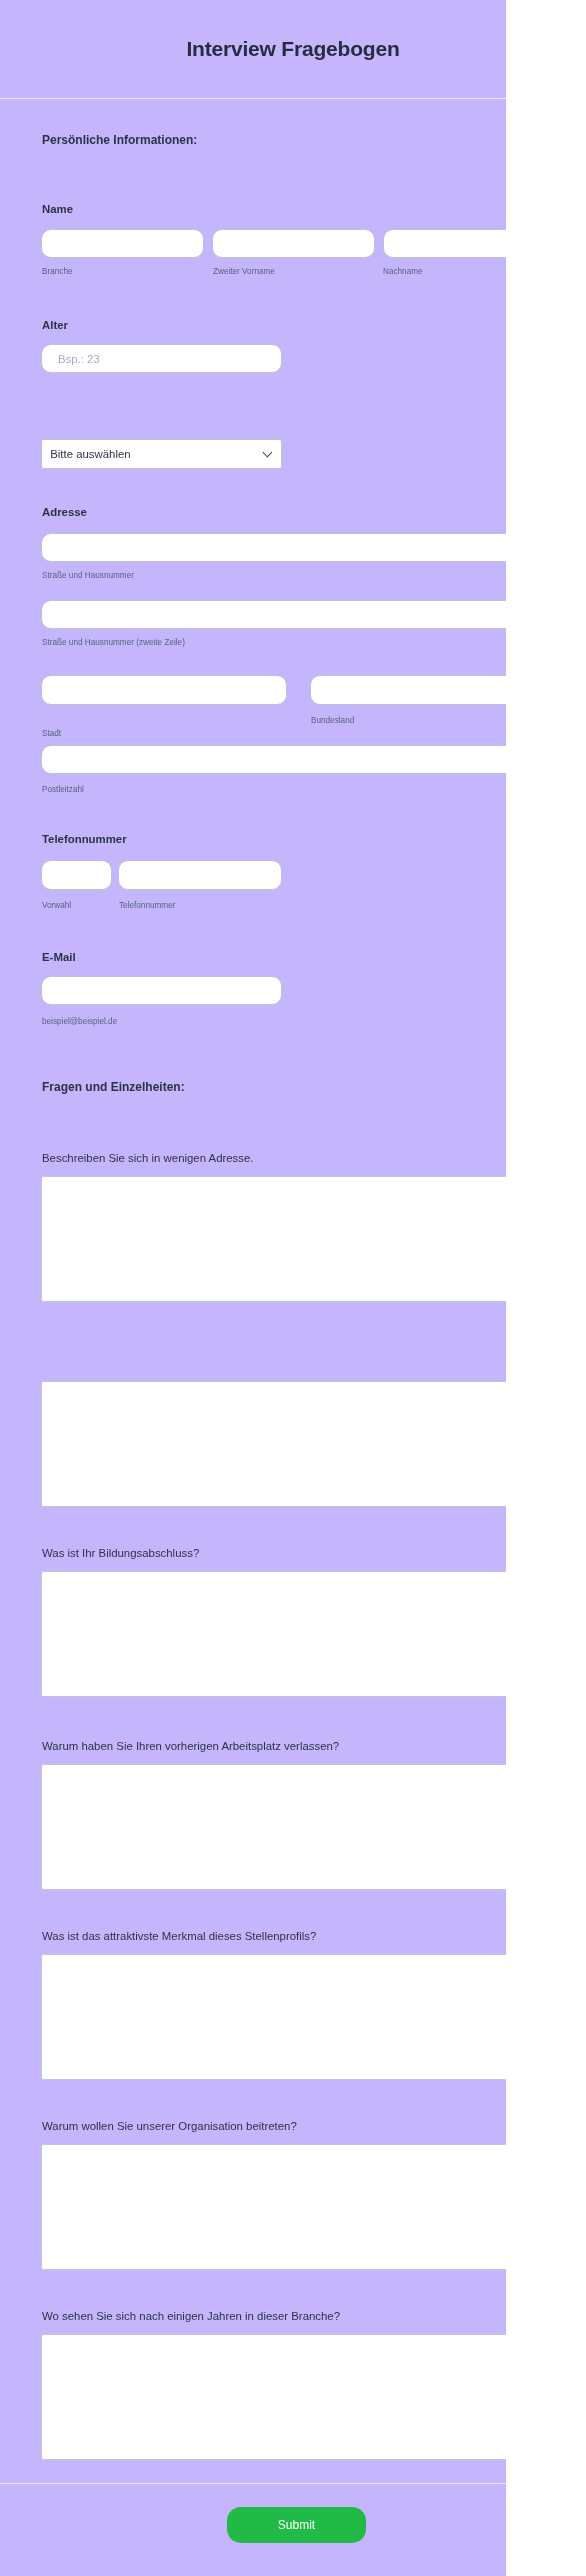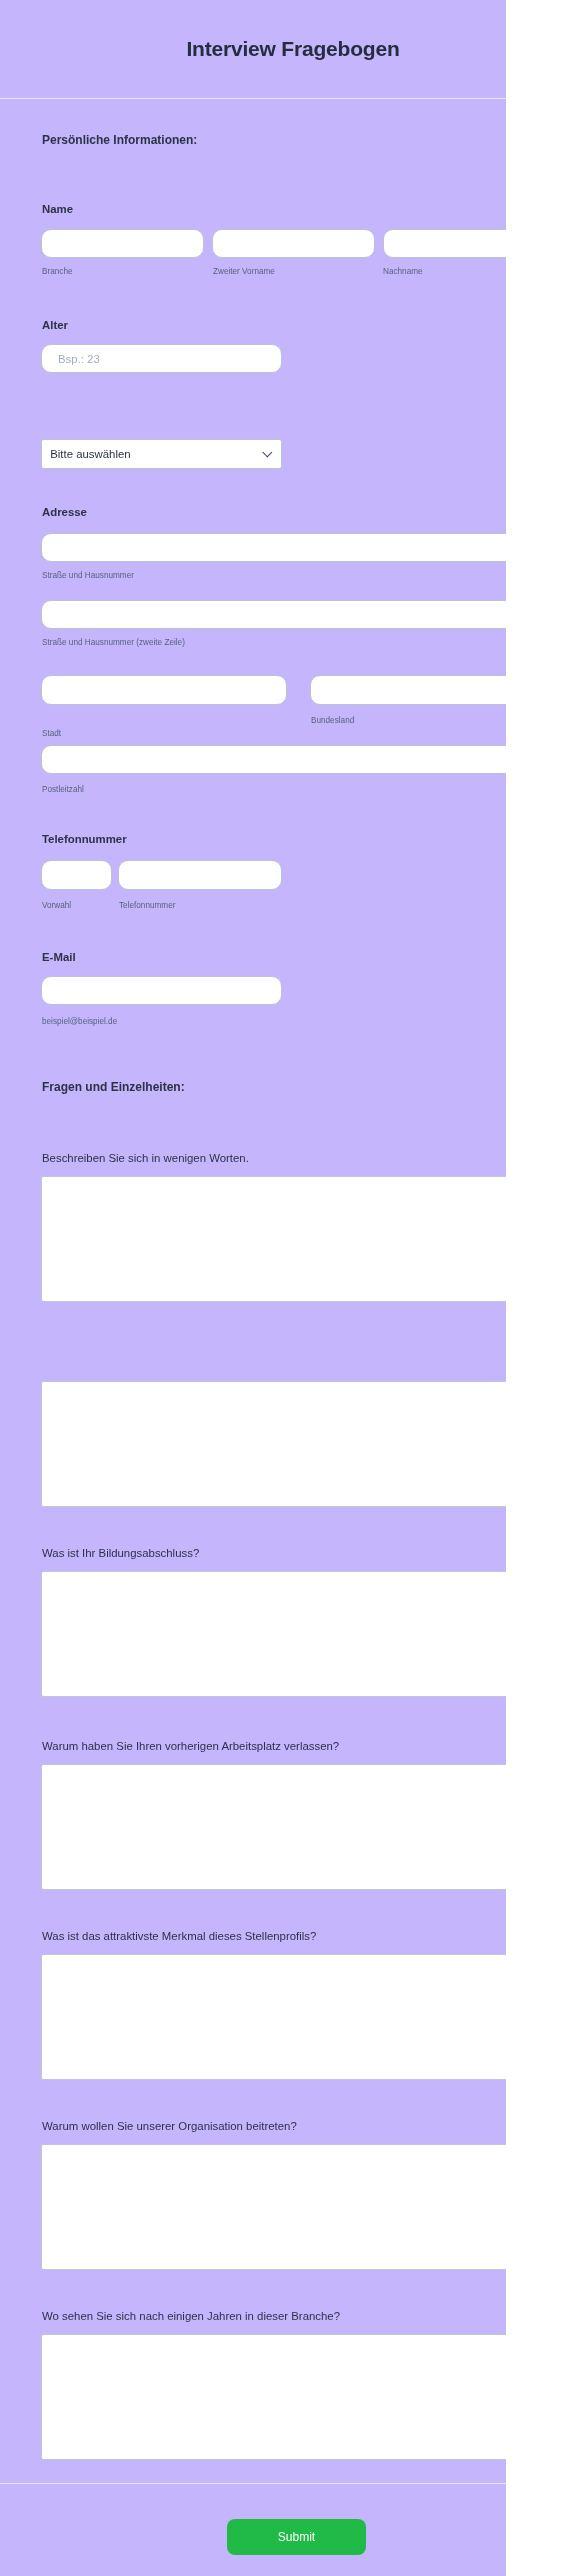--- a/index.html
+++ b/index.html
@@ -49,23 +49,23 @@
     background:#ffffff;resize:none;outline:none;font-family:"Liberation Sans", sans-serif;
     font-size:11.4px;color:#2c3345;padding:6.3px 7.6px;
   }
   .resize-handle{
     position:absolute;right:2.5px;bottom:2.5px;width:7px;height:7px;pointer-events:none;
     background:repeating-linear-gradient(135deg,#a9b0bc 0 0.9px,transparent 0.9px 3.2px);
     clip-path:polygon(100% 0,100% 100%,0 100%);
   }
   .divider{position:absolute;left:0;width:586px;height:0.6px;background:#e8e8e8;}
   .submit-btn{
-    position:absolute;box-sizing:border-box;width:139px;height:36px;border:none;border-radius:8px;
+    position:absolute;box-sizing:border-box;width:139px;height:36px;border:none;border-radius:14px;
     background:#21ba47;color:#ffffff;font-family:"Liberation Sans", sans-serif;
-    font-size:12px;font-weight:500;cursor:pointer;margin-top:12px;
+    font-size:12px;font-weight:500;cursor:pointer;
   }
 </style>
 </head>
 <body>
 
 <div class="page">
 
   <div class="edge-line"></div>
 
   <div class="form-header">
@@ -108,21 +108,21 @@
   <input class="inp" style="left: 118px; top: 860px; width: 164px; height: 30px;" type="text">
   <div class="abs sub" style="left:42px;top:901px;">Vorwahl</div>
   <div class="abs sub" style="left:119px;top:901px;">Telefonnummer</div>
 
   <div class="abs f-label" style="left:42px;top:950px;">E-Mail</div>
   <input class="inp" style="left: 41px; top: 976px; width: 241px; height: 29px;" type="email">
   <div class="abs sub" style="left:42px;top:1017px;">beispiel@beispiel.de</div>
 
   <div class="abs sec-heading" style="left:42px;top:1079px;">Fragen und Einzelheiten:</div>
 
-  <div class="abs q-label" style="left:42px;top:1151px;">Beschreiben Sie sich in wenigen Worten.</div>
+  <div class="abs q-label" style="left:42px;top:1151px;">Beschreiben Sie sich in wenigen Adresse.</div>
   <div class="ta-wrap" style="left:41px;top:1176px;">
     <textarea class="ta" style=""></textarea>
     <div class="resize-handle"></div>
   </div>
 
   <div class="ta-wrap" style="left:41px;top:1381px;">
     <textarea class="ta" style=""></textarea>
     <div class="resize-handle"></div>
   </div>
 

